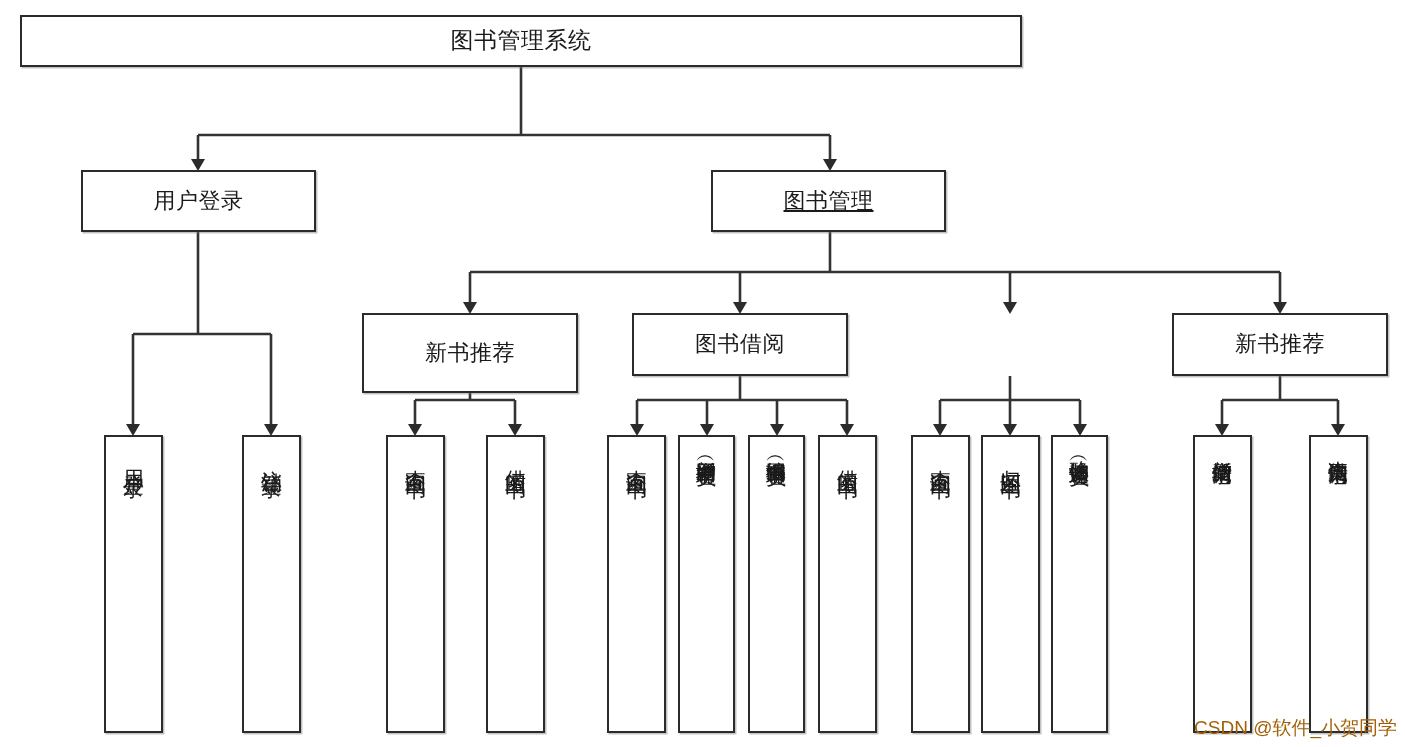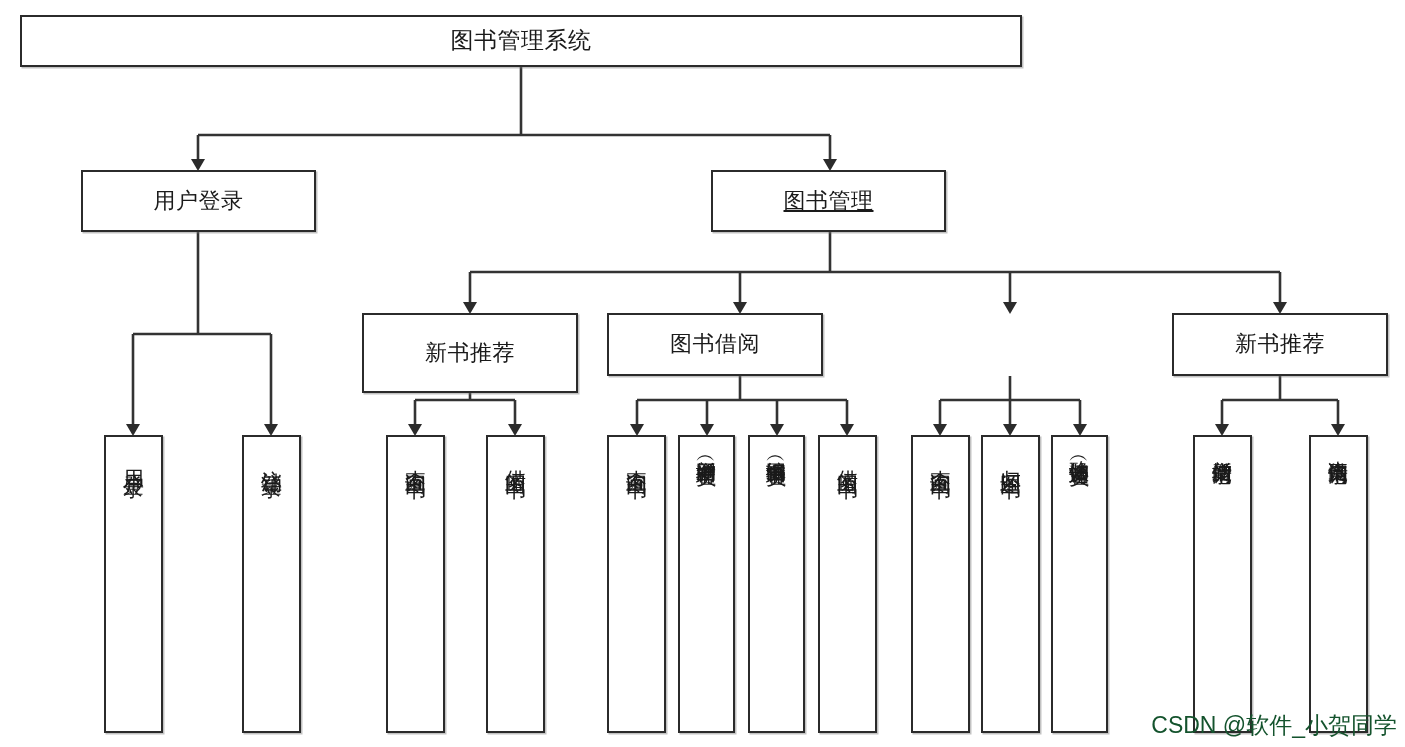--- a/index.html
+++ b/index.html
@@ -67,22 +67,22 @@
   }
   .node.vert.tall .label {
     font-size: 20px;
     line-height: 1.30;
     letter-spacing: 1px;
   }
   .watermark {
     position: absolute;
     right: 8px;
     bottom: 6px;
-    font-size: 23px;
-    color: #14532d;
+    font-size: 19px;
+    color: #a16207;
     white-space: nowrap;
     font-family: "Liberation Sans", "DejaVu Sans", sans-serif;
   }
 </style>
 </head>
 <body>
 
 <div id="canvas">
 
   <svg id="edges" viewBox="0 0 1405 747">
@@ -142,21 +142,21 @@
   <div class="node horiz" style="left:81px; top:170px; width:235px; height:62px;">
     <span class="label">用户登录</span>
   </div>
   <div class="node horiz" style="left:711px; top:170px; width:235px; height:62px;text-decoration:underline;">
     <span class="label">图书管理</span>
   </div>
 
   <div class="node horiz" style="left:362px; top:313px; width:216px; height:80px;">
     <span class="label">新书推荐</span>
   </div>
-  <div class="node horiz" style="left:607px; top:313px; width:216px; height:63px;">
+  <div class="node horiz" style="left:632px; top:313px; width:216px; height:63px;">
     <span class="label">图书借阅</span>
   </div>
   <div class="node horiz" style="left:1172px; top:313px; width:216px; height:63px;">
     <span class="label">新书推荐</span>
   </div>
 
   <div class="node vert" style="left:104px; top:435px; width:59px; height:298px;">
     <span class="label">用户登录</span>
   </div>
   <div class="node vert" style="left:242px; top:435px; width:59px; height:298px;">

